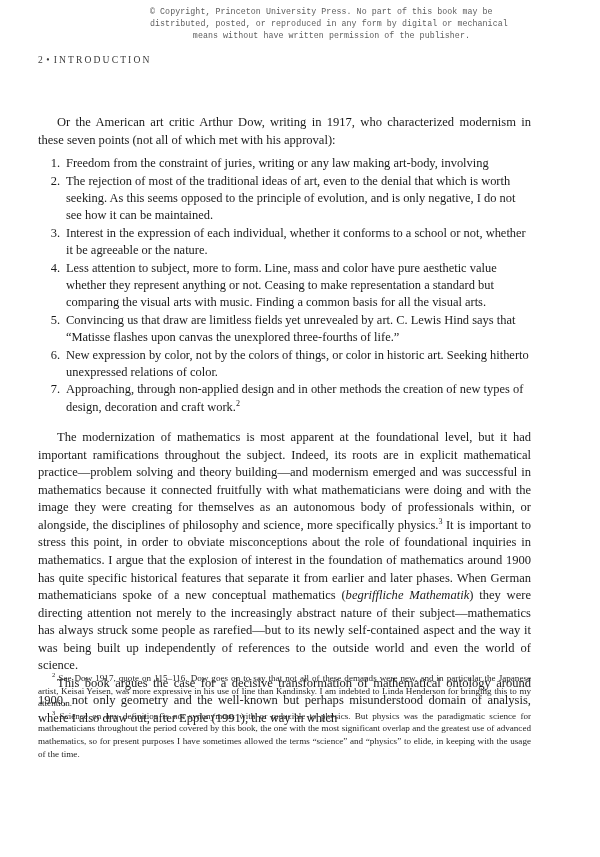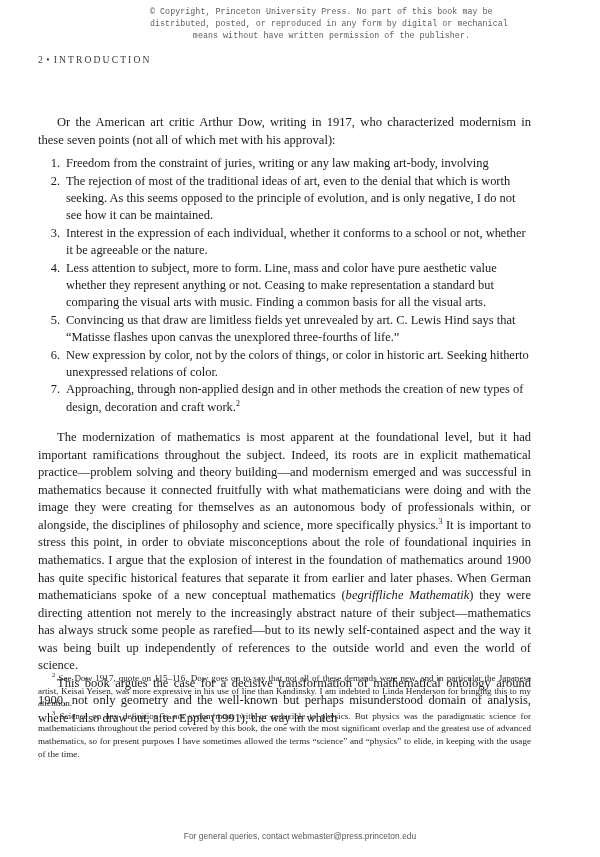--- a/index.html
+++ b/index.html
@@ -197,17 +197,14 @@
 
     <p class="body indent">This book argues the case for a decisive transformation of mathematical ontology around 1900, not only geometry and the well-known but perhaps misunderstood domain of analysis, where I also draw out, after Epple (1991), the way in which</p>
 
   </div>
 
   <div class="footnotes">
     <p><sup>2</sup> <span>See Dow 1917, quote on 115–116. Dow goes on to say that not all of these demands were new, and in particular the Japanese artist, Keisai Yeisen, was more expressive in his use of line than Kandinsky. I am indebted to Linda Henderson for bringing this to my attention.</span></p>
     <p><sup>3</sup> <span>Science on any definition is not synonymous with or reducible to physics. But physics was the paradigmatic science for mathematicians throughout the period covered by this book, the one with the most significant overlap and the greatest use of advanced mathematics, so for present purposes I have sometimes allowed the terms “science” and “physics” to elide, in keeping with the usage of the time.</span></p>
   </div>
 
-  <div class="page-footer">
-    <span>For general queries, contact webmaster@press.princeton.edu</span>
-  </div>
 
 </div>
 
 </body></html>

